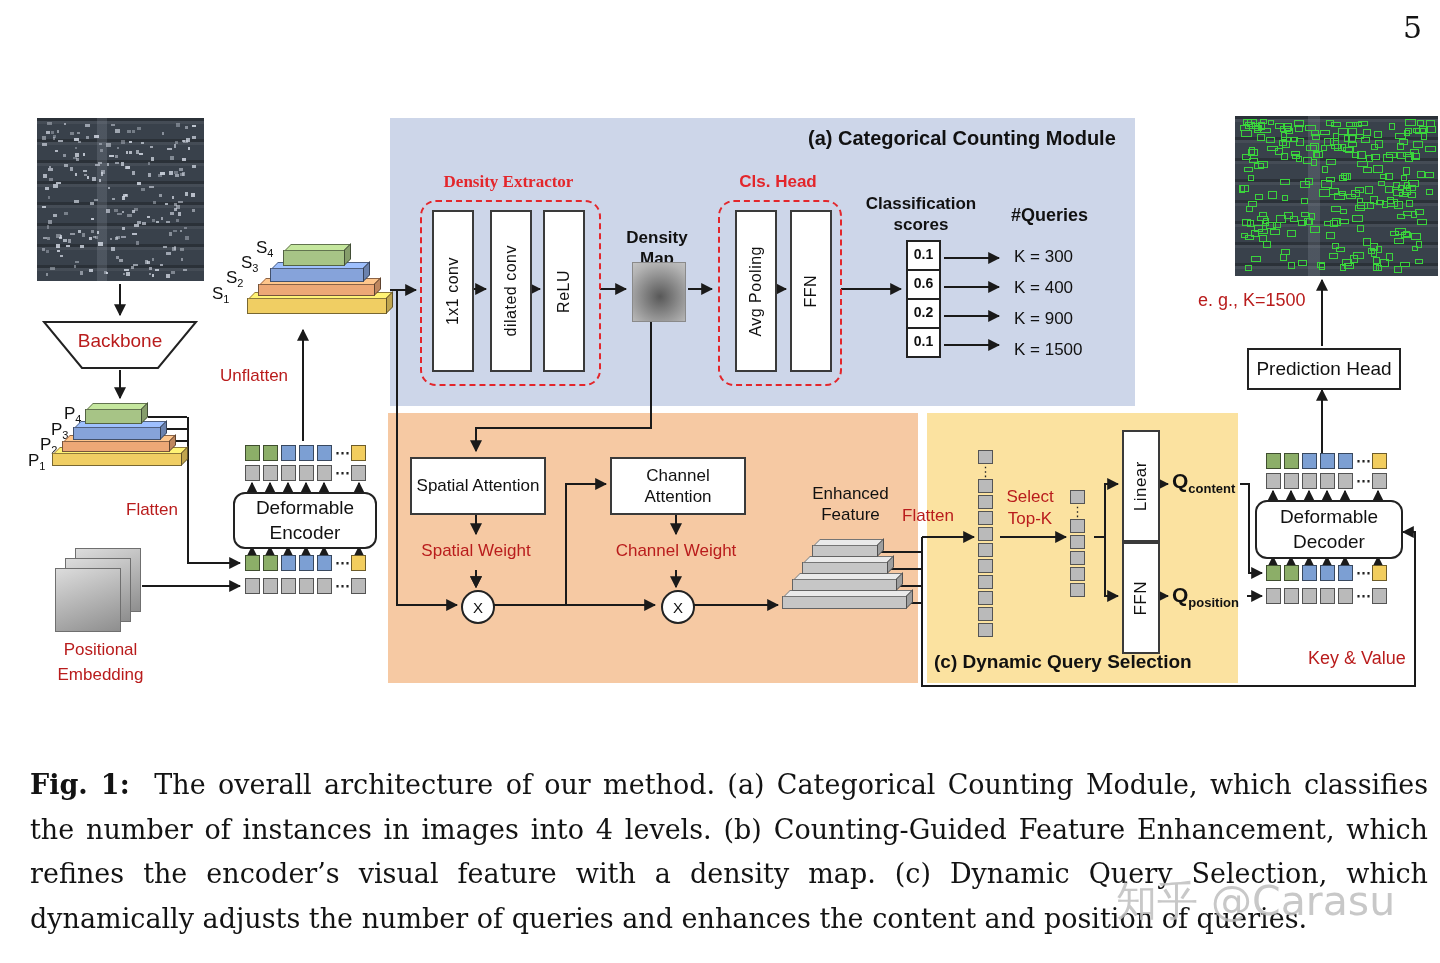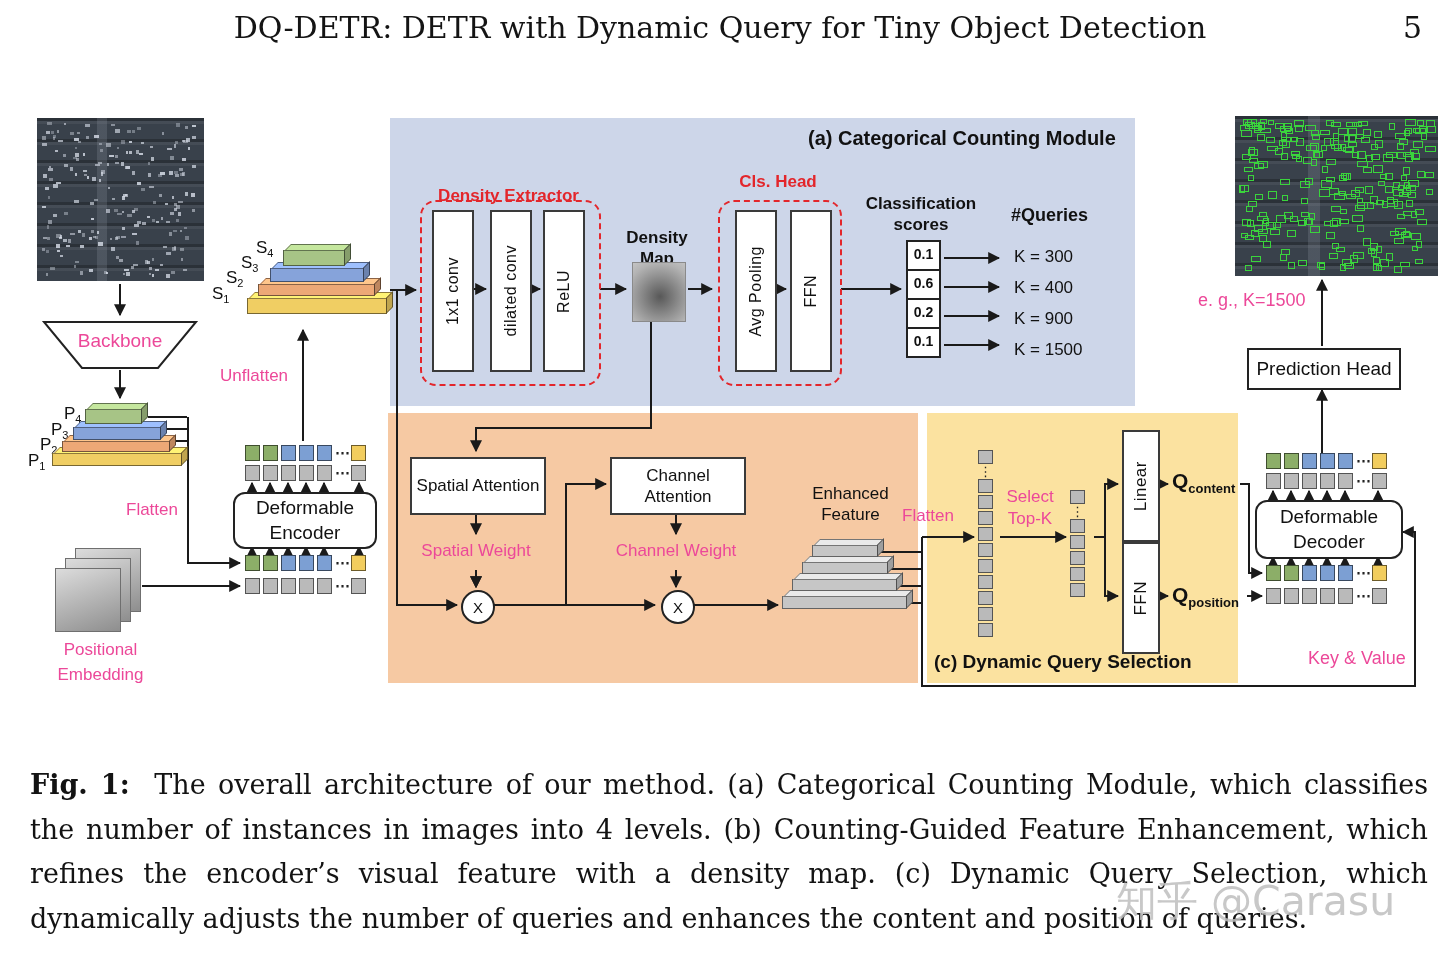--- a/index.html
+++ b/index.html
@@ -21,21 +21,21 @@
   
   .pbox{position:absolute;background:#fff;border:2px solid #3a3a3a;display:flex;align-items:center;
         justify-content:center;text-align:center;font-size:17px;line-height:1.25;z-index:2;}
   .rbox{position:absolute;background:#fff;border:2px solid #222;border-radius:12px;display:flex;
         flex-direction:column;align-items:center;justify-content:center;font-size:19px;line-height:1.3;z-index:2;}
   .vbox{position:absolute;background:#fff;border:2px solid #3a3a3a;display:flex;align-items:center;
         justify-content:center;z-index:2;}
   .vtext{writing-mode:vertical-rl;transform:rotate(180deg);font-size:16px;letter-spacing:.5px;white-space:nowrap;}
   .dashed{position:absolute;border:2.5px dashed var(--accent-red);border-radius:16px;z-index:2;}
   .rlbl{position:absolute;color:var(--accent-red);font-weight:bold;font-size:17px;text-align:center;z-index:2;}
-  .lbl{position:absolute;font-size:17px;color:#ec4899;z-index:2;}
+  .lbl{position:absolute;font-size:17px;color:#b91c1c;z-index:2;}
   .blbl{position:absolute;font-size:17px;font-weight:bold;color:#111;text-align:center;z-index:2;line-height:1.22;}
   .xcirc{position:absolute;width:30px;height:30px;border-radius:50%;background:#fff;border:2px solid #222;
          display:flex;align-items:center;justify-content:center;font-size:15px;z-index:2;}
   
   .scol{position:absolute;left:906px;top:242px;z-index:2;}
   .score{width:31px;height:27px;background:#fff;border:2px solid #222;margin-top:-2px;
          font-weight:bold;font-size:14px;text-align:center;line-height:25px;}
   .qopt{position:absolute;left:1014px;font-size:17px;z-index:2;white-space:nowrap;}
   
   .trow{position:absolute;display:flex;gap:3px;align-items:center;height:16px;z-index:2;}
@@ -75,21 +75,20 @@
   .cap{position:absolute;left:30px;top:736px;width:1398px;font-family:"DejaVu Serif",serif;
        font-size:27px;line-height:44.5px;text-align:justify;color:#131313;z-index:2;}
   .wm{position:absolute;left:1116px;top:874px;font-size:41px;color:rgba(190,190,190,.85);
       z-index:6;font-family:"DejaVu Sans",sans-serif;white-space:nowrap;}
 </style>
 </head>
 <body>
 
 <div id="stage">
 
-  <div class="hdr">DQ-DETR: DETR with Dynamic Query for Tiny Object Detection</div>
   <div class="pgnum">5</div>
 
   <div class="mod mod-a"></div>
   <div class="mod mod-b"></div>
   <div class="mod mod-c"></div>
 
   <svg id="wires" width="1440" height="963">
     <defs>
       <marker id="ah" viewBox="0 0 10 10" refX="9" refY="5" markerWidth="6" markerHeight="6" orient="auto-start-reverse">
         <path d="M0,0 L10,5 L0,10 z" fill="#1a1a1a"></path>
@@ -455,21 +454,21 @@
       <span class="tok tok-gray"></span>
       <span class="tok tok-gray"></span>
       <span class="tok tok-gray"></span>
       <span class="tok tok-gray"></span>
       <span class="tok tok-gray"></span>
       <span class="tdots">⋯</span>
       <span class="tok tok-gray"></span>
     </div>
 
   <div class="mtitle" style="left:808px;top:127px;">(a) Categorical Counting Module</div>
-  <div class="rlbl" style="left:420px;top:186px;width:177px;">Density Extractor</div>
+  <div class="rlbl" style="left:420px;top:172px;width:177px;font-family:Liberation Serif, serif;">Density Extractor</div>
   <div class="dashed" style="left:420px;top:200px;width:177px;height:182px;"></div>
   <div class="vbox" style="left:432px;top:210px;width:38px;height:158px;">
       <span class="vtext">1x1 conv</span>
     </div>
   <div class="vbox" style="left:490px;top:210px;width:38px;height:158px;">
       <span class="vtext">dilated conv</span>
     </div>
   <div class="vbox" style="left:543px;top:210px;width:38px;height:158px;">
       <span class="vtext">ReLU</span>
     </div>

